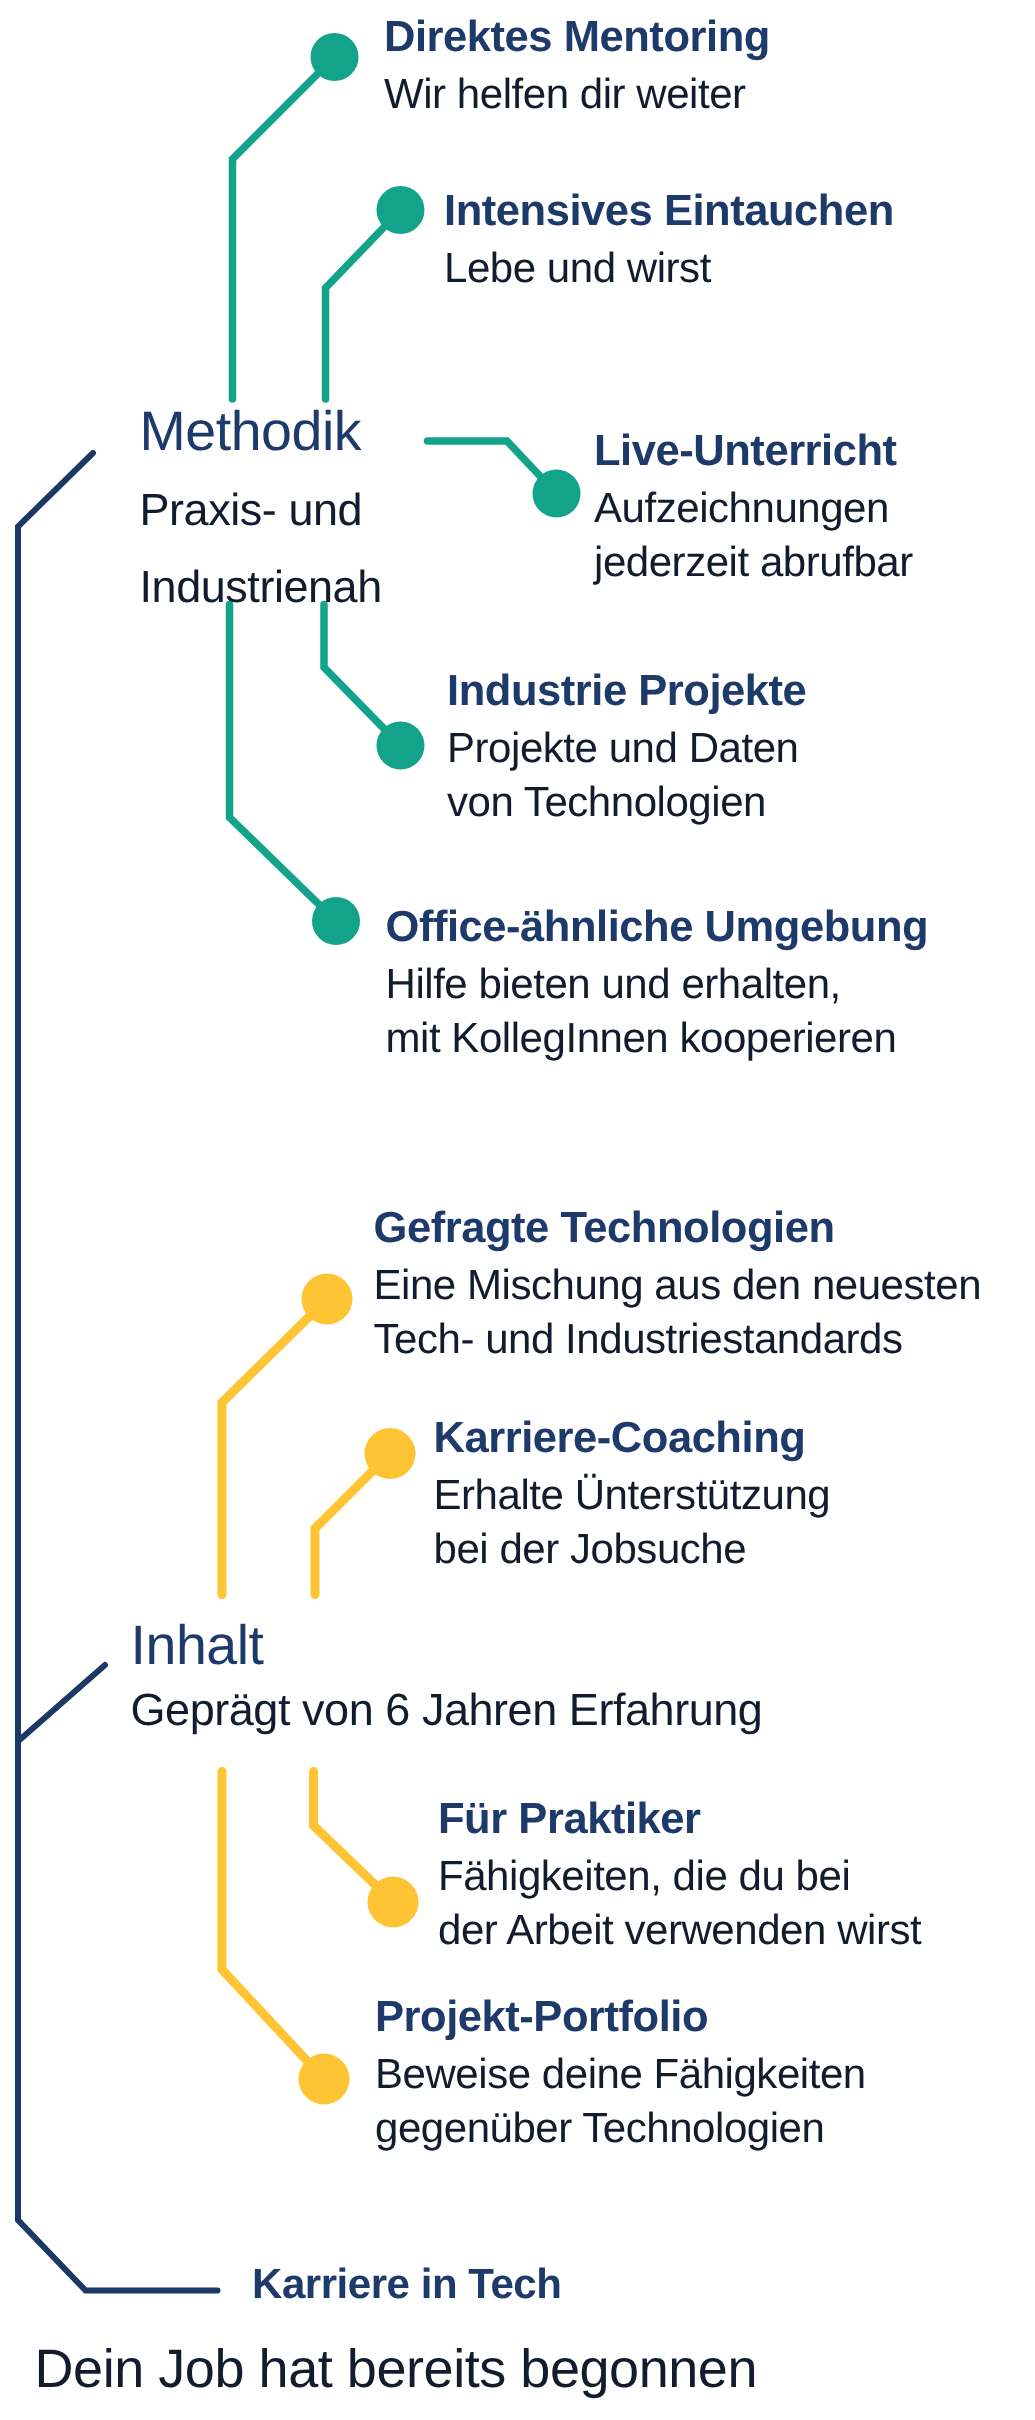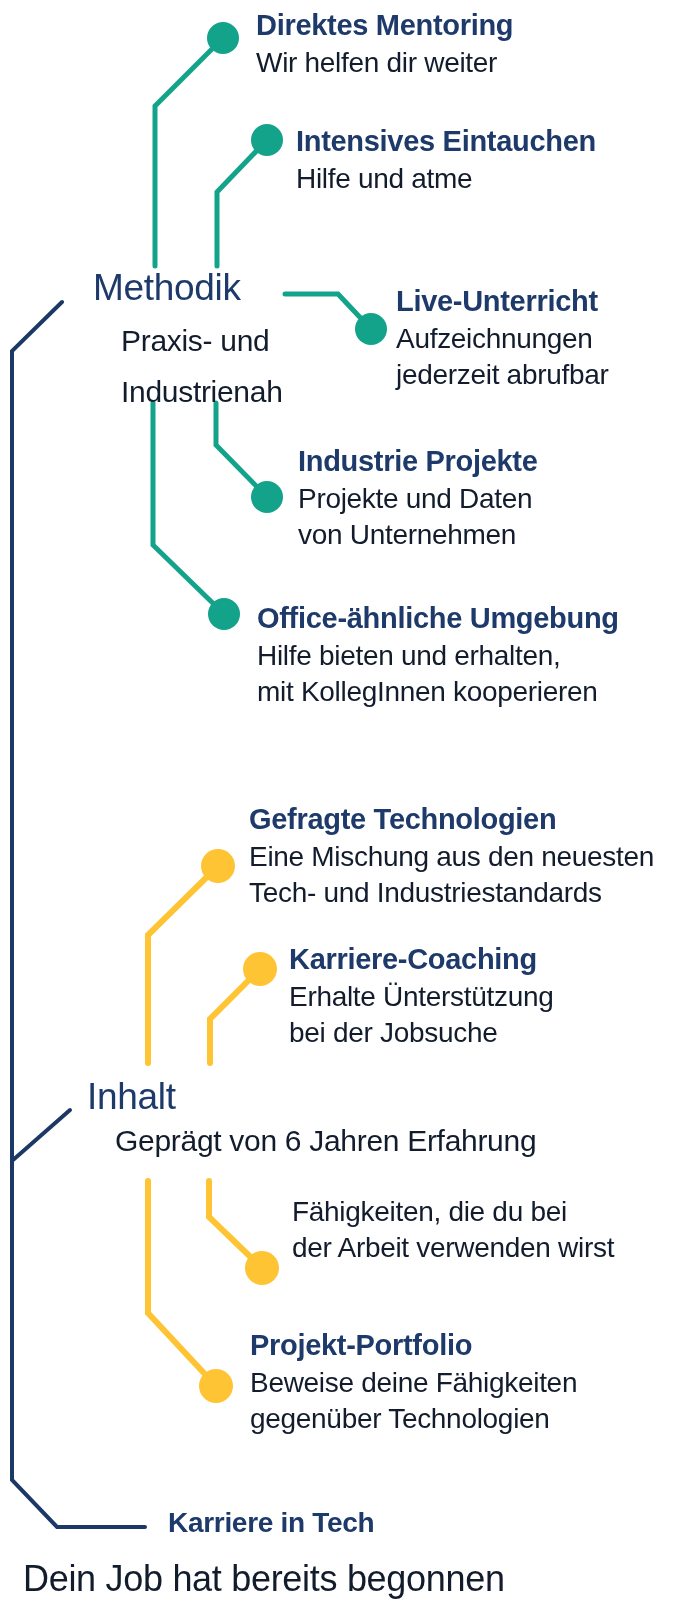--- a/index.html
+++ b/index.html
@@ -22,21 +22,21 @@
   .wire-green{stroke:var(--color-green);stroke-width:5;fill:none;stroke-linecap:round;}
   .wire-yellow{stroke:var(--color-yellow);stroke-width:6;fill:none;stroke-linecap:round;}
   .wire-navy{stroke:var(--color-navy);stroke-width:4;fill:none;stroke-linecap:round;}
   .dot-green{fill:var(--color-green);}
   .dot-yellow{fill:var(--color-yellow);}
   .item{position:absolute;white-space:nowrap;}
   .item .t{font-weight:bold;font-size:29px;line-height:39px;color:var(--color-heading);}
   .item .l{font-size:28px;line-height:36px;color:var(--color-text);}
   .branch-heading{position:absolute;white-space:nowrap;}
   .branch-heading .h{font-weight:normal;font-size:37px;line-height:40px;color:var(--color-heading);}
-  .branch-heading .s{font-size:30px;line-height:37px;color:var(--color-text);margin-left:28px;}
+  .branch-heading .s{font-size:30px;line-height:37px;color:var(--color-text);}
   .bh-methodik .s{margin-top:14px;}
   .bh-inhalt .s{margin-top:5px;}
   .p1{left:256px;top:6px;}
   .p2{left:296px;top:122px;}
   .bh-methodik{left:93px;top:268px;}
   .p3{left:396px;top:282px;}
   .p4{left:298px;top:442px;}
   .p5{left:257px;top:599px;}
   .p6{left:249px;top:800px;}
   .p7{left:289px;top:940px;}
@@ -79,39 +79,39 @@
     <circle class="dot-yellow" cx="216" cy="1386" r="17"></circle>
   </svg>
 
   <div class="item p1">
     <div class="t">Direktes Mentoring</div>
     <div class="l">Wir helfen dir weiter</div>
   </div>
 
   <div class="item p2">
     <div class="t">Intensives Eintauchen</div>
-    <div class="l">Hilfe und atme</div>
+    <div class="l">Lebe und wirst</div>
   </div>
 
   <div class="branch-heading bh-methodik">
     <div class="h">Methodik</div>
     <div class="s">Praxis- und</div>
     <div class="s">Industrienah</div>
   </div>
 
   <div class="item p3">
     <div class="t">Live-Unterricht</div>
     <div class="l">Aufzeichnungen</div>
     <div class="l">jederzeit abrufbar</div>
   </div>
 
   <div class="item p4">
     <div class="t">Industrie Projekte</div>
     <div class="l">Projekte und Daten</div>
-    <div class="l">von Unternehmen</div>
+    <div class="l">von Technologien</div>
   </div>
 
   <div class="item p6">
     <div class="t">Gefragte Technologien</div>
     <div class="l">Eine Mischung aus den neuesten</div>
     <div class="l">Tech- und Industriestandards</div>
   </div>
 
   <div class="item p5">
     <div class="t">Office-ähnliche Umgebung</div>
@@ -124,20 +124,21 @@
     <div class="l">Erhalte Ünterstützung</div>
     <div class="l">bei der Jobsuche</div>
   </div>
 
   <div class="branch-heading bh-inhalt">
     <div class="h">Inhalt</div>
     <div class="s">Geprägt von 6 Jahren Erfahrung</div>
   </div>
 
   <div class="item p8">
+    <div class="t">Für Praktiker</div>
     <div class="l">Fähigkeiten, die du bei</div>
     <div class="l">der Arbeit verwenden wirst</div>
   </div>
 
   <div class="item p9">
     <div class="t">Projekt-Portfolio</div>
     <div class="l">Beweise deine Fähigkeiten</div>
     <div class="l">gegenüber Technologien</div>
   </div>
 

